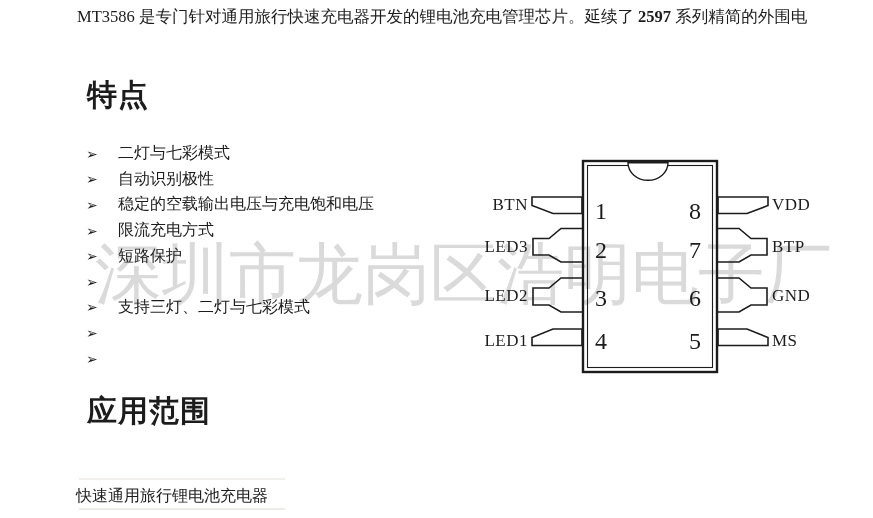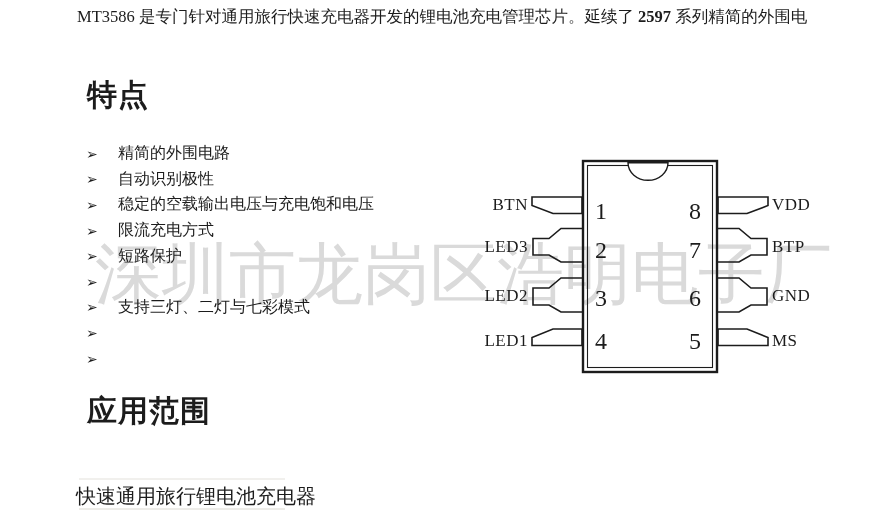--- a/index.html
+++ b/index.html
@@ -30,21 +30,21 @@
   .h1.features{top:81px;}
   .h1.applications{top:397px;}
   .bullets{position:absolute;left:86px;top:141px;z-index:1;}
   .bullets .item{display:flex;align-items:center;height:25.6px;font-size:16px;}
   .bullets .marker{
     width:32px;flex:0 0 32px;font-size:14px;line-height:1;
     font-family:"DejaVu Sans",sans-serif;color:#1c1c1c;
   }
   .app-item{
     position:absolute;left:76px;top:483px;z-index:1;
-    font-size:20px;line-height:26px;white-space:nowrap;
+    font-size:16px;line-height:26px;white-space:nowrap;
   }
   .rule{position:absolute;z-index:1;}
   .rule.top{left:79px;top:478px;width:206px;height:2px;background:#f1f0ed;}
   .rule.bottom{left:79px;top:508px;width:206px;height:2px;background:#edece8;}
   svg.chip{position:absolute;left:0;top:0;z-index:1;}
   .chip text{font-family:"Liberation Serif","DejaVu Serif",serif;fill:#1c1c1c;}
   .chip .pin-num{font-size:24px;}
   .chip .pin-label{font-size:17px;letter-spacing:0.5px;}
 </style>
 </head>
@@ -56,21 +56,21 @@
 
   <div class="intro">
     <div class="l1"><span>MT3586 是专门针对通用旅行快速充电器开发的锂电池充电管理芯片。延续了 </span><b>2597</b><span> 系列精简的外围电</span></div>
   </div>
 
   <div class="h1 features">特点</div>
 
   <div class="bullets">
     <div class="item">
         <span class="marker">➢</span>
-        <span>精简的外围电路</span>
+        <span>二灯与七彩模式</span>
       </div>
     <div class="item">
         <span class="marker">➢</span>
         <span>自动识别极性</span>
       </div>
     <div class="item">
         <span class="marker">➢</span>
         <span>稳定的空载输出电压与充电饱和电压</span>
       </div>
     <div class="item">

